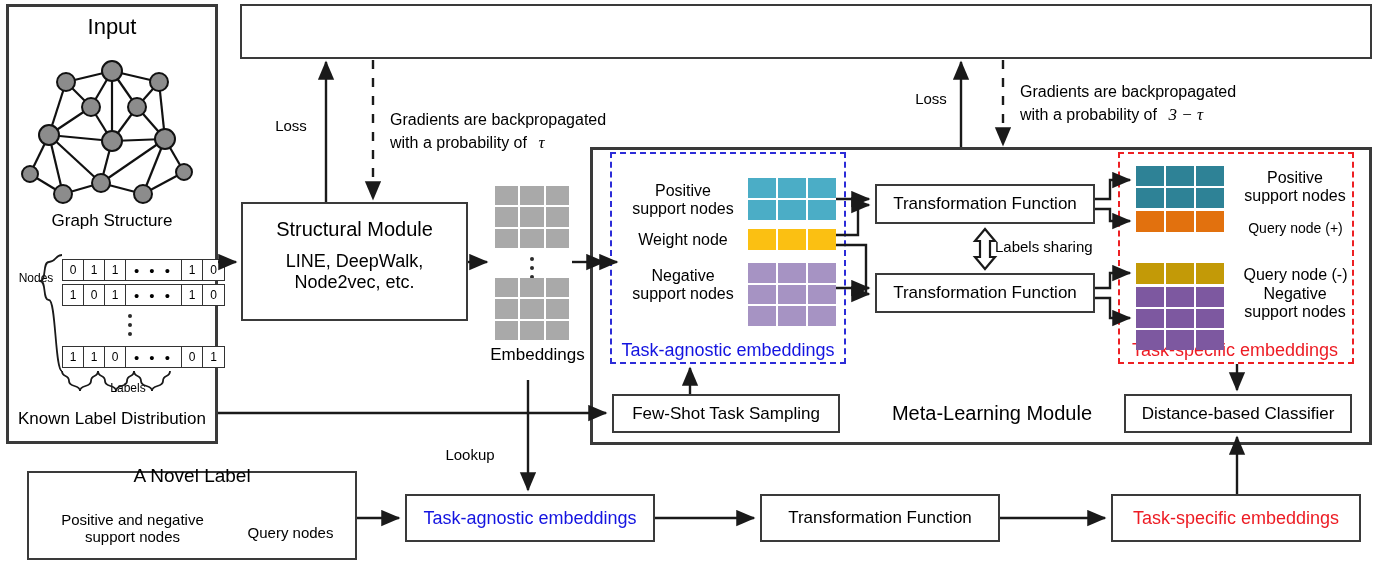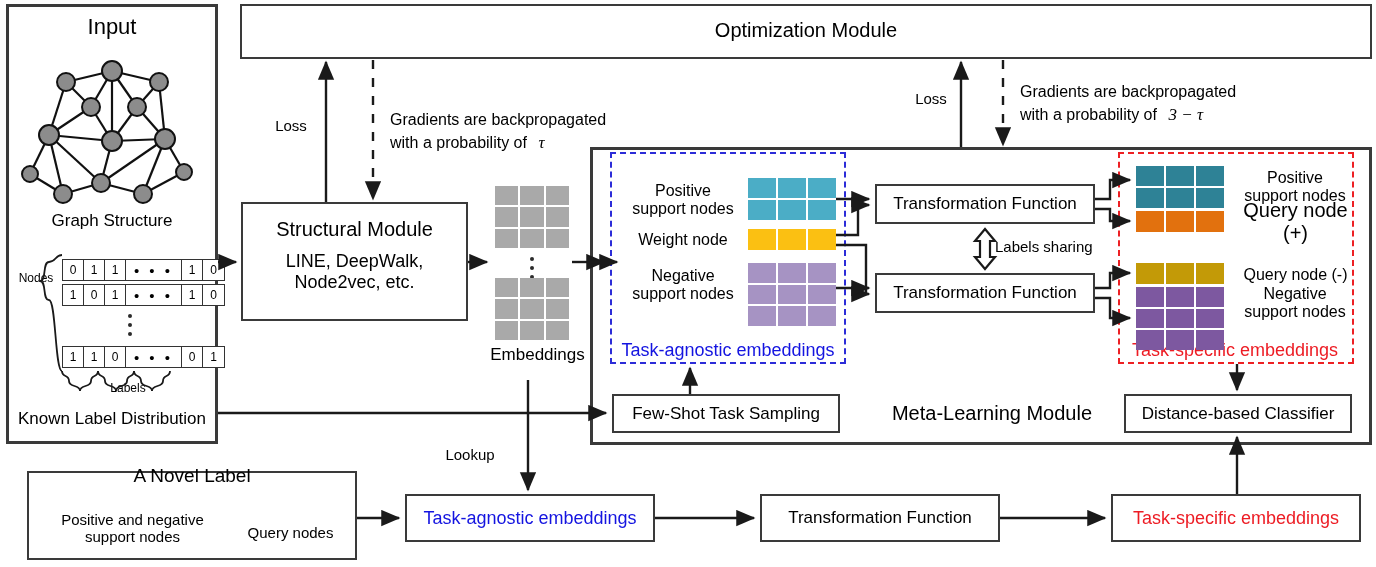--- a/index.html
+++ b/index.html
@@ -61,21 +61,20 @@
   <div class="lbl" style="left:6px;top:14px;width:212px;font-size:22px;font-weight:normal;">Input</div>
 
   <div class="lbl" style="left:6px;top:211px;width:212px;font-size:17px;">Graph Structure</div>
 
   <div class="lbl" style="left:4px;top:409px;width:216px;font-size:17px;">Known Label Distribution</div>
 
   <div class="lbl" style="left:15px;top:272px;width:42px;font-size:12px;">Nodes</div>
 
   <div class="lbl" style="left:103px;top:382px;width:50px;font-size:12px;">Labels</div>
 
-  <div class="lbl" style="left:240px;top:19px;width:1132px;font-size:20px;">Optimization Module</div>
 
   <div class="lbl" style="left:241px;top:218px;width:227px;font-size:20px;">Structural Module</div>
 
   <div class="lbl" style="left:241px;top:251px;width:227px;font-size:18px;">LINE, DeepWalk,
 Node2vec, etc.</div>
 
   <div class="lbl" style="left:465px;top:345px;width:145px;font-size:17px;">Embeddings</div>
 
   <div class="lbl" style="left:862px;top:394px;width:260px;height:39px;font-size:20px;display:flex;align-items:center;justify-content:center;">Meta-Learning Module</div>
 
@@ -128,21 +127,21 @@
   </div>
 
   <div class="lbl" style="left:618px;top:182px;width:130px;font-size:16px;">Positive
 support nodes</div>
   <div class="lbl" style="left:618px;top:231px;width:130px;font-size:16px;">Weight node</div>
   <div class="lbl" style="left:618px;top:267px;width:130px;font-size:16px;">Negative
 support nodes</div>
 
   <div class="lbl" style="left:1230px;top:169px;width:130px;font-size:16px;">Positive
 support nodes</div>
-  <div class="lbl" style="left:1228px;top:199px;width:135px;font-size:20px;">Query node (+)</div>
+  <div class="lbl" style="left:1228px;top:220px;width:135px;font-size:14px;">Query node (+)</div>
   <div class="lbl" style="left:1228px;top:266px;width:135px;font-size:16px;">Query node (-)</div>
   <div class="lbl" style="left:1230px;top:285px;width:130px;font-size:16px;">Negative
 support nodes</div>
 
   <div class="grid" style="left:748px;top:178px;width:88px;height:42px;grid-template-columns:repeat(3,1fr);grid-template-rows:repeat(2,1fr);">
       <div class="cell" style="background: rgb(75, 173, 198);"></div>
       <div class="cell" style="background: rgb(75, 173, 198);"></div>
       <div class="cell" style="background: rgb(75, 173, 198);"></div>
       <div class="cell" style="background: rgb(75, 173, 198);"></div>
       <div class="cell" style="background: rgb(75, 173, 198);"></div>

